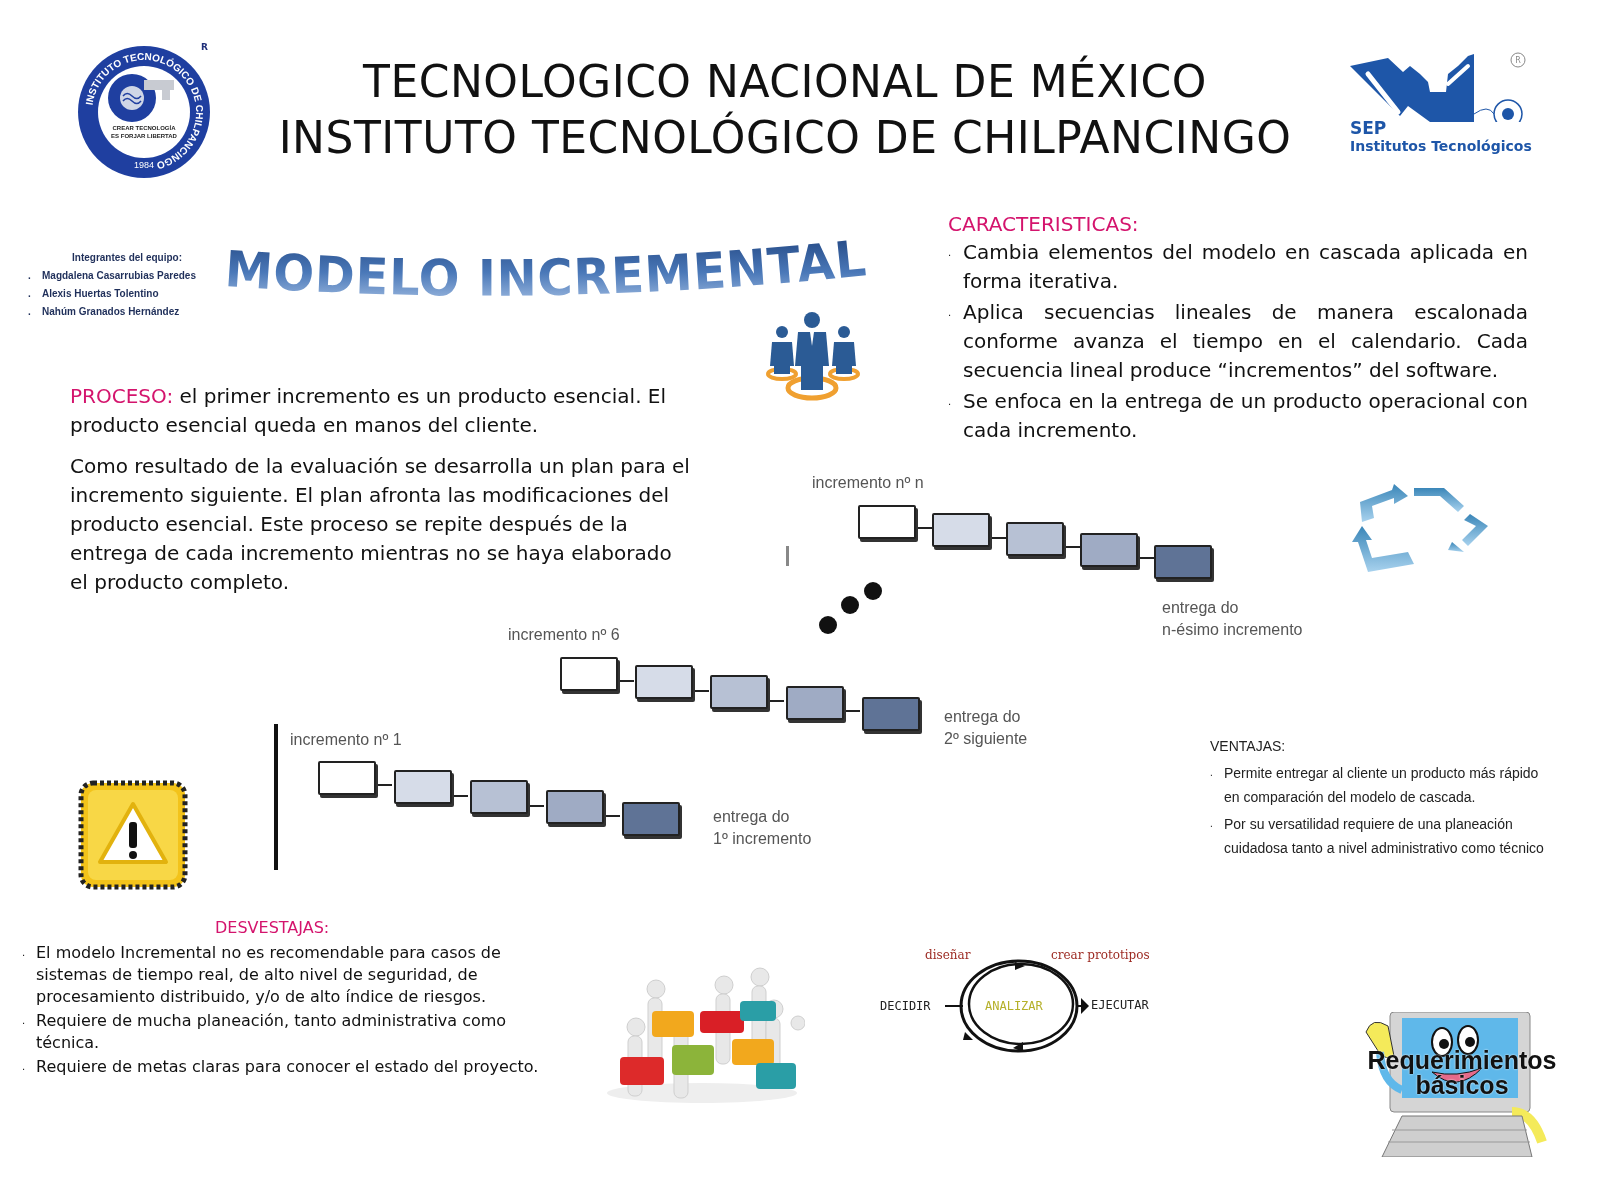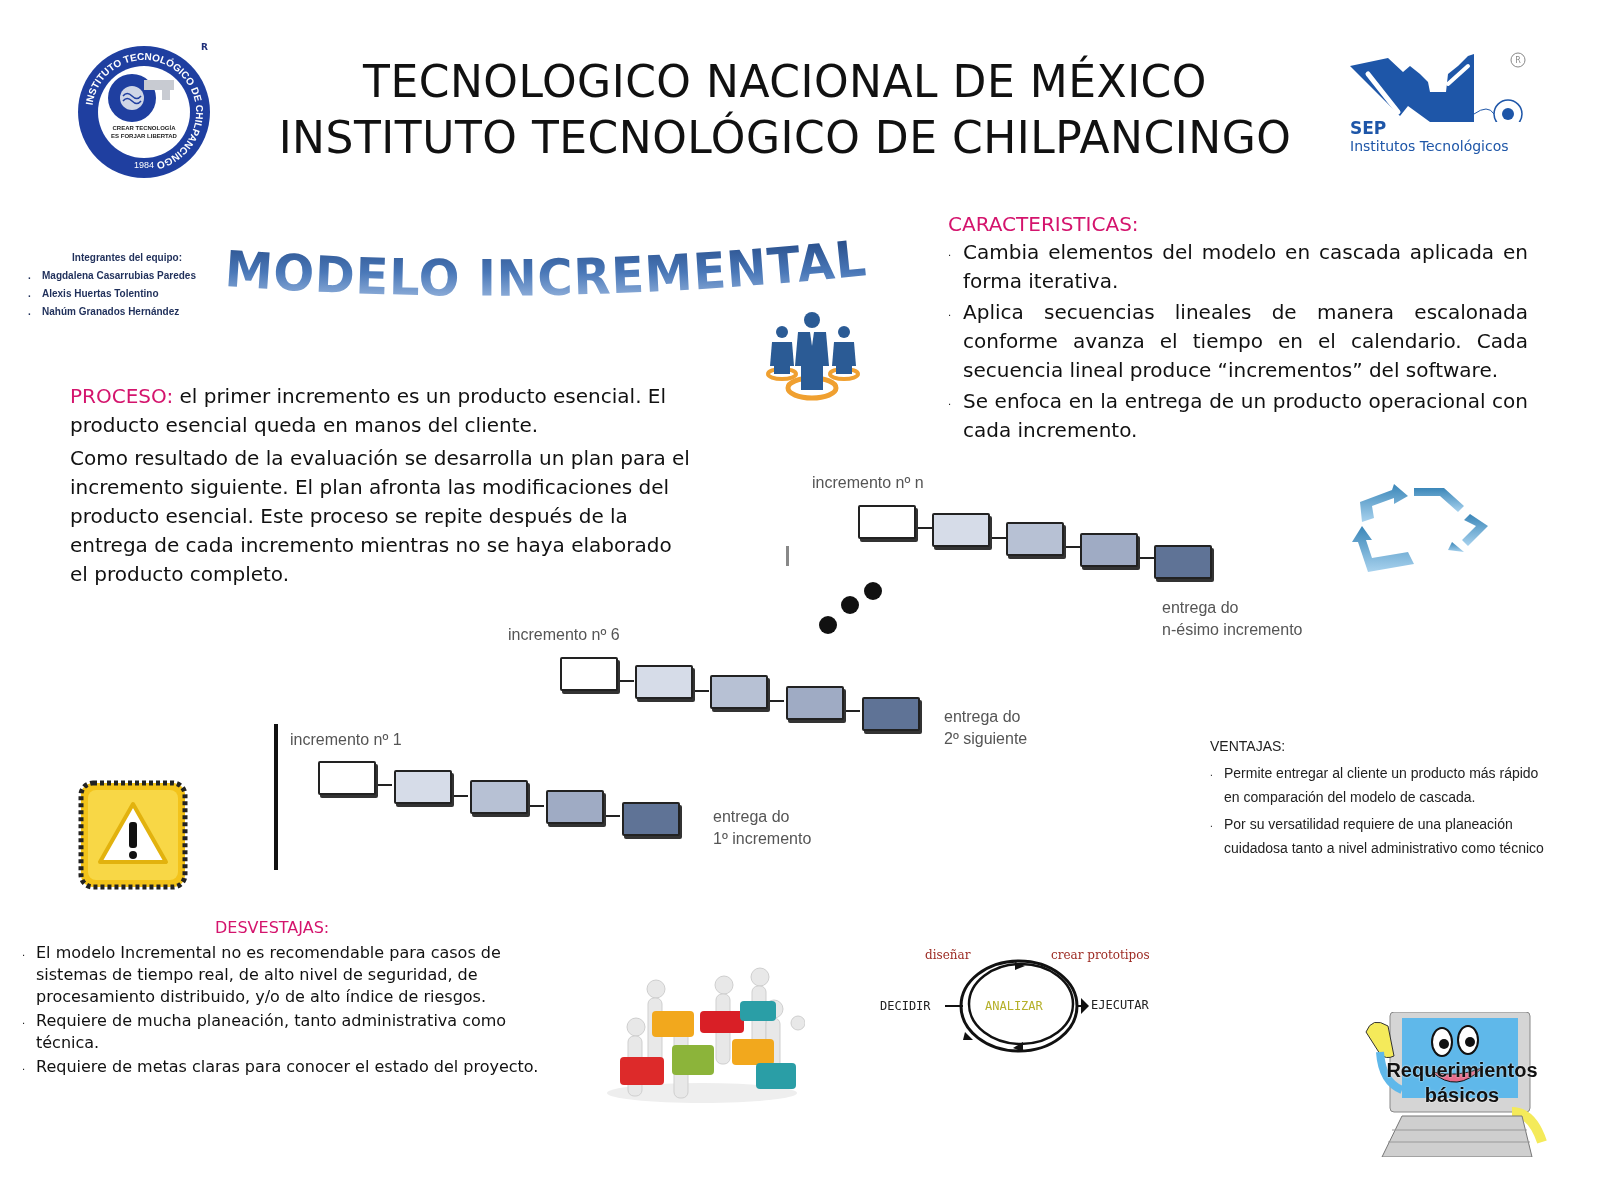--- a/index.html
+++ b/index.html
@@ -13,21 +13,21 @@
   #h1 { top: 56px; }
   #h2 { top: 112px; }
 
   
   #logo-itc { left: 74px; top: 42px; width: 140px; height: 140px; }
   #reg-left { left: 201px; top: 42px; font-size: 9px; font-weight: bold; color: #1f2f7a; }
 
   
   #logo-sep { left: 1348px; top: 52px; width: 190px; height: 110px; }
   .sep-text-sep { position: absolute; left: 2px; top: 66px; font-family: "DejaVu Sans", sans-serif; font-weight: bold; font-size: 17px; color: #1e56a8; }
-  .sep-text-it { position: absolute; left: 2px; top: 86px; font-family: "DejaVu Sans", sans-serif; font-weight: normal; font-size: 14px; color: #1e56a8; white-space: nowrap; text-align: right; }
+  .sep-text-it { position: absolute; left: 2px; top: 86px; font-family: "DejaVu Sans", sans-serif; font-weight: bold; font-size: 14px; color: #1e56a8; white-space: nowrap; text-align: right; }
 
   
   #team { left: 28px; top: 252px; font-size: 10px; font-weight: bold; color: #1f2f5a; font-family: "Liberation Sans", sans-serif; }
   #team .title { margin-bottom: 7px; padding-left: 44px; }
   #team ul { list-style: none; }
   #team li { margin-bottom: 7px; display: flex; }
   #team li .dot { width: 14px; }
 
   
   #wordart { left: 220px; top: 232px; width: 660px; height: 72px; }
@@ -74,21 +74,21 @@
 
   
   #puzzle { left: 600px; top: 965px; width: 205px; height: 140px; }
 
   
   #analizar { left: 875px; top: 940px; width: 290px; height: 120px; }
   .cyc-label { position: absolute; font-size: 12px; white-space: nowrap; font-family: "DejaVu Sans Mono", monospace; }
 
   
   #computer { left: 1362px; top: 1012px; width: 185px; height: 145px; }
-  #computer-label { position: absolute; left: 0; top: 46px; width: 200px; text-align: center; font-family: "Liberation Sans", sans-serif; font-weight: bold; font-size: 20px; line-height: 25px; color: #111; text-shadow: 0 0 2px #fff; }
+  #computer-label { position: absolute; left: 0; top: 36px; width: 200px; text-align: center; font-family: "Liberation Sans", sans-serif; font-weight: bold; font-size: 25px; line-height: 25px; color: #111; text-shadow: 0 0 2px #fff; }
 </style>
 </head>
 <body>
 
 <div class="header-line" id="h1">TECNOLOGICO NACIONAL DE MÉXICO</div>
 <div class="header-line" id="h2">INSTITUTO TECNOLÓGICO DE CHILPANCINGO</div>
 
 <div class="abs" id="logo-itc">
   <svg width="140" height="140" viewBox="0 0 140 140">
     <defs>
@@ -175,21 +175,21 @@
     <rect x="74" y="52" width="16" height="10" fill="#2b5b95"></rect>
     <circle cx="50" cy="8" r="8" fill="#2b5b95"></circle>
     <path d="M36,20 h28 l3,34 h-34 z" fill="#2b5b95"></path>
     <rect x="39" y="52" width="22" height="26" fill="#2b5b95"></rect>
     <path d="M48,20 l2,14 l2,-14 z" fill="#ffffff"></path>
   </svg>
 </div>
 
 <div class="abs" id="proceso">
   <p><span class="pink">PROCESO:</span><span> el primer incremento  es un producto esencial. El producto esencial queda en manos del cliente.</span></p>
-  <p style="margin-top:4px;">Como resultado de la evaluación se desarrolla un plan para el incremento siguiente. El plan afronta las modificaciones del producto esencial. Este proceso se repite después de la entrega de cada incremento mientras no se haya elaborado el producto completo.</p>
+  <p style="margin-top:12px;">Como resultado de la evaluación se desarrolla un plan para el incremento siguiente. El plan afronta las modificaciones del producto esencial. Este proceso se repite después de la entrega de cada incremento mientras no se haya elaborado el producto completo.</p>
 </div>
 
 <div class="abs" id="caracteristicas">
   <div class="sec-title">CARACTERISTICAS:</div>
   <ul class="bullet-list">
     <li>
         <span class="dot">.</span>
         <span>Cambia elementos del modelo en cascada aplicada en forma iterativa.</span>
       </li>
     <li>

